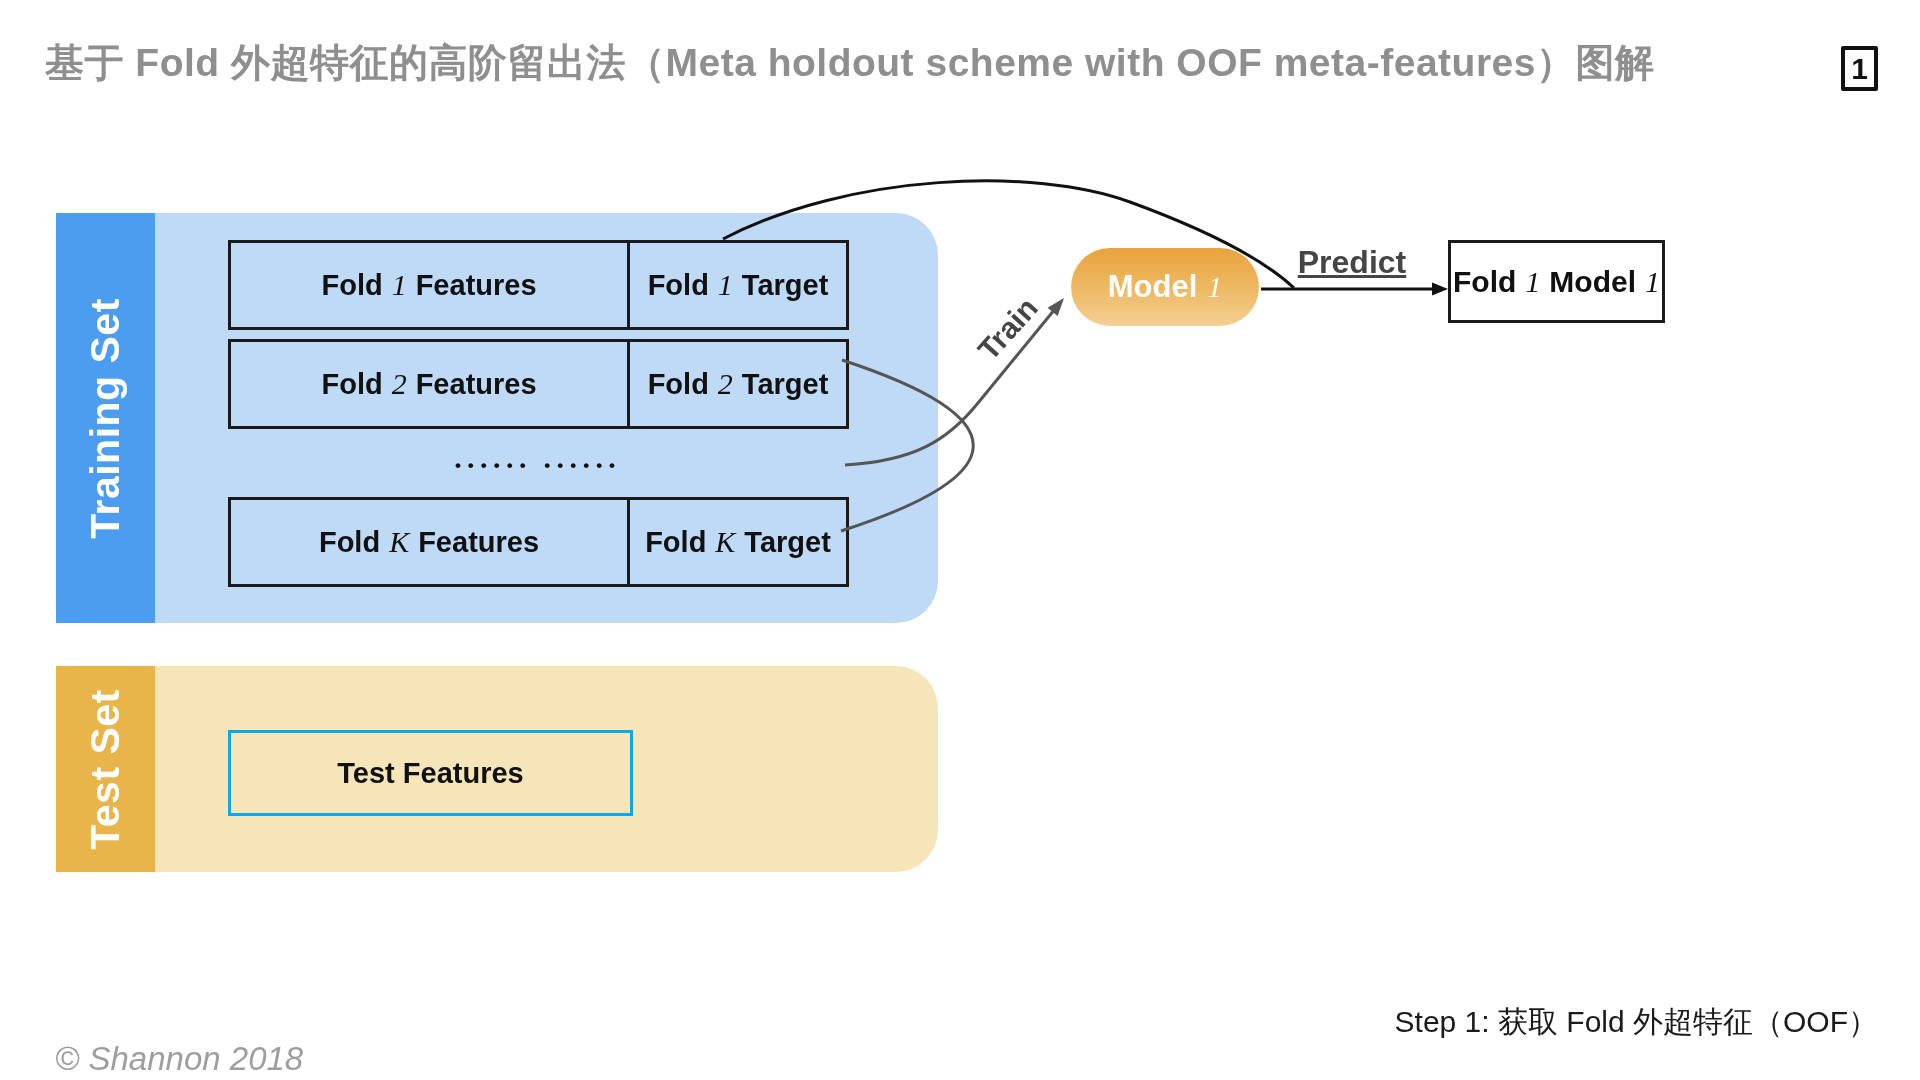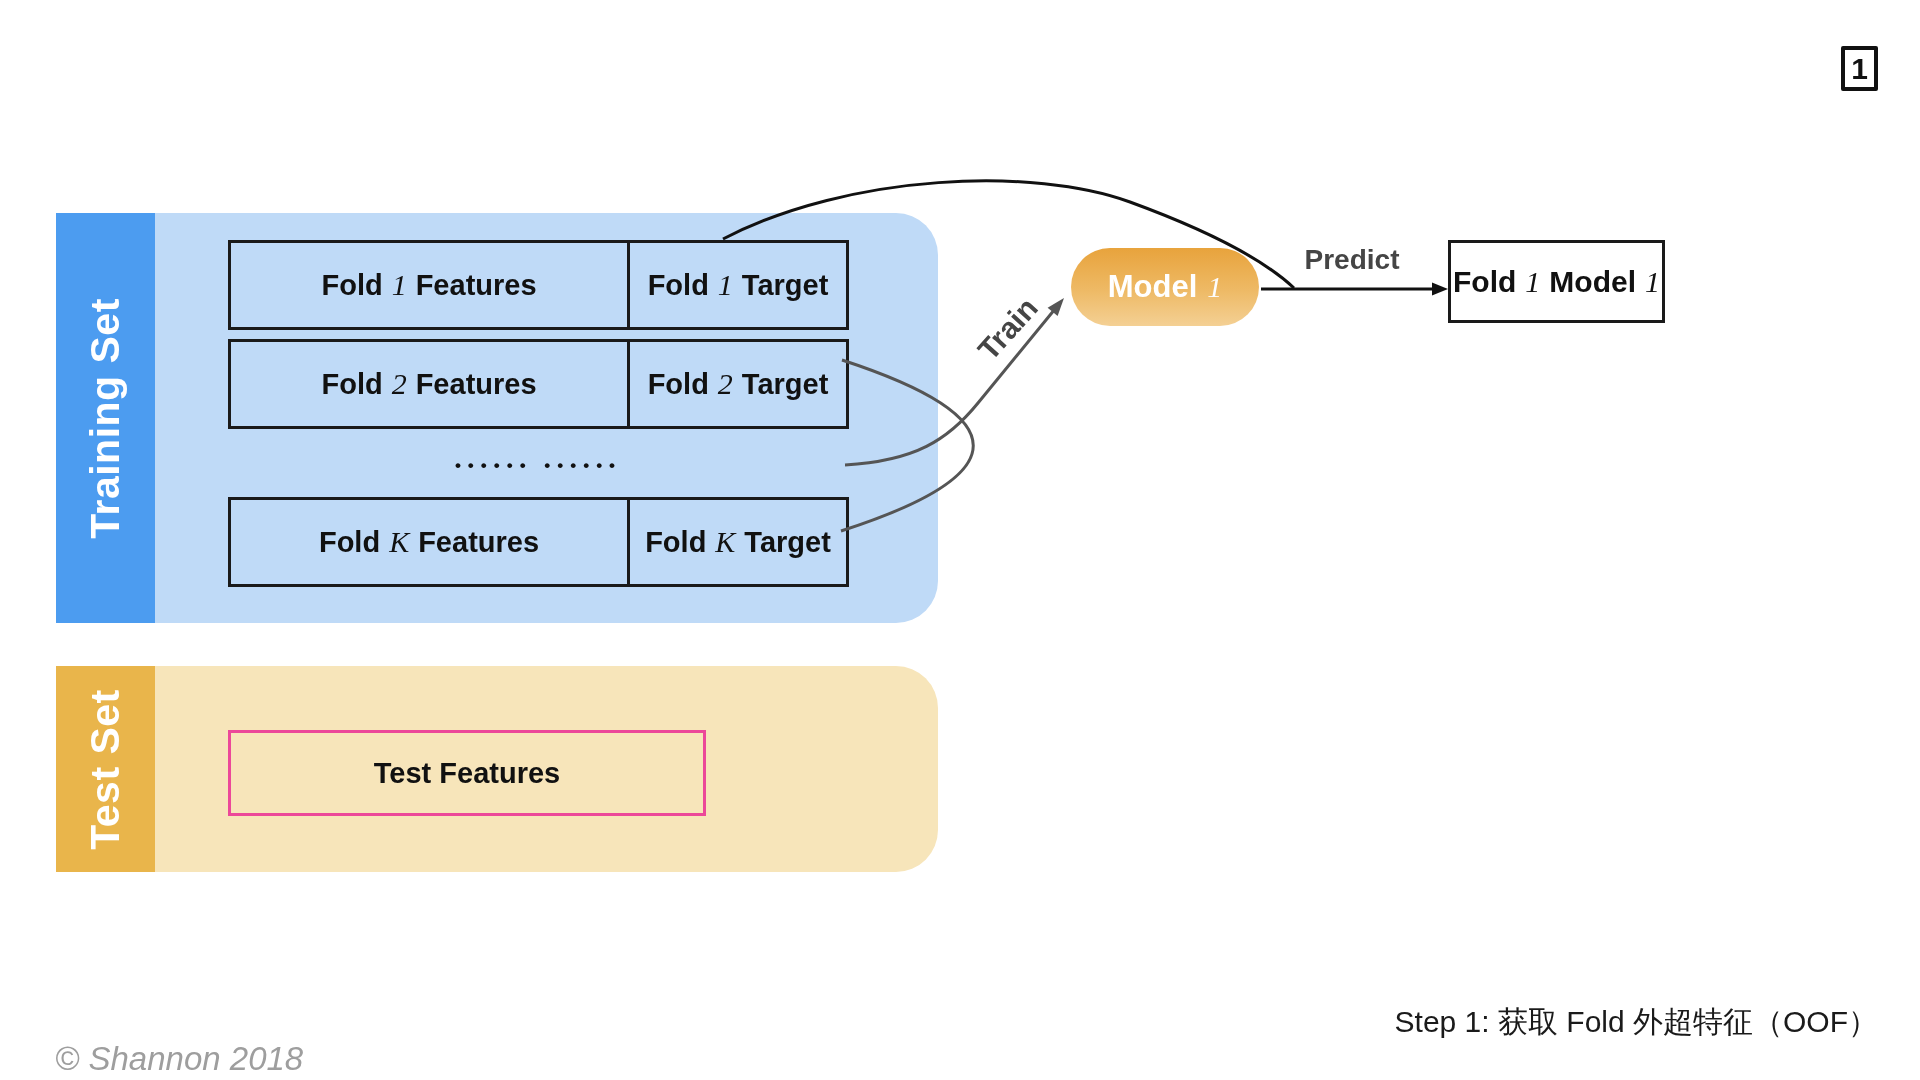--- a/index.html
+++ b/index.html
@@ -51,22 +51,22 @@
   .num{font-family:"Liberation Serif","DejaVu Serif",serif;font-style:italic;font-weight:500;font-size:30px;}
   .row-1{top:27px;} .row-2{top:126px;} .row-k{top:284px;}
   .dots-row{
     position:absolute;left:172px;top:236px;width:621px;height:34px;z-index:2;
     display:flex;align-items:center;justify-content:center;
     font-size:17px;font-weight:700;letter-spacing:7px;color:#111;
   }
 
   
   .test-box{
-    position:absolute;left:172px;top:64px;width:478px;height:86px;z-index:2;
-    box-sizing:border-box;border:3px solid #ec4899;
+    position:absolute;left:172px;top:64px;width:405px;height:86px;z-index:2;
+    box-sizing:border-box;border:3px solid #0ea5e9;
     display:flex;align-items:center;justify-content:center;
     font-size:29px;font-weight:600;color:#111;
   }
 
   
   svg.overlay{position:absolute;left:0;top:0;z-index:5;pointer-events:none;}
 
   
   .model-pill{
     position:absolute;left:1071px;top:248px;width:188px;height:78px;z-index:10;
@@ -85,37 +85,38 @@
   }
 
   
   .train-label{
     position:absolute;left:938px;top:312px;width:140px;z-index:10;
     text-align:center;font-size:30px;font-weight:700;color:#454545;
     transform:rotate(-48deg);
   }
   .predict-label{
     position:absolute;left:1282px;top:244px;width:140px;z-index:10;
-    text-align:center;font-size:28px;font-weight:700;color:#454545;
+    text-align:center;font-size:32px;font-weight:700;color:#454545;text-decoration:underline;
   }
 
   
   .copyright{position:absolute;left:55px;top:1040px;font-size:33px;color:#9e9e9e;font-style:italic;}
   .step-note{
     position:absolute;right:42px;top:1002px;z-index:10;
     display:flex;flex-direction:column;align-items:flex-end;gap:5px;
   }
   .step-line1{font-size:30px;color:#1a1a1a;white-space:nowrap;}
   .step-line2{font-size:22px;color:#7d7d7d;white-space:nowrap;}
 </style>
 </head>
 <body>
 
 <div class="canvas">
 
+  <div class="title">基于 Fold 外超特征的高阶留出法（Meta holdout scheme with OOF meta-features）图解</div>
   <div class="page-num">1</div>
 
   <svg class="overlay" width="1920" height="1080" viewBox="0 0 1920 1080">
     <path d="M 723 239 C 850 173, 1035 167, 1130 202 C 1212 232, 1263 259, 1294 288" fill="none" stroke="#111111" stroke-width="3"></path>
     <path d="M 842 360 Q 1105 446 841 531" fill="none" stroke="#555555" stroke-width="3"></path>
     <path d="M 845 465 C 915 461, 948 440, 978 403 L 1055 309" fill="none" stroke="#555555" stroke-width="3"></path>
     <polygon points="1064,298 1057.6,316 1047.6,307.8" fill="#555555"></polygon>
     <path d="M 1261 289 L 1434 289" fill="none" stroke="#111111" stroke-width="3"></path>
     <polygon points="1448,289 1432,282.5 1432,295.5" fill="#111111"></polygon>
   </svg>

